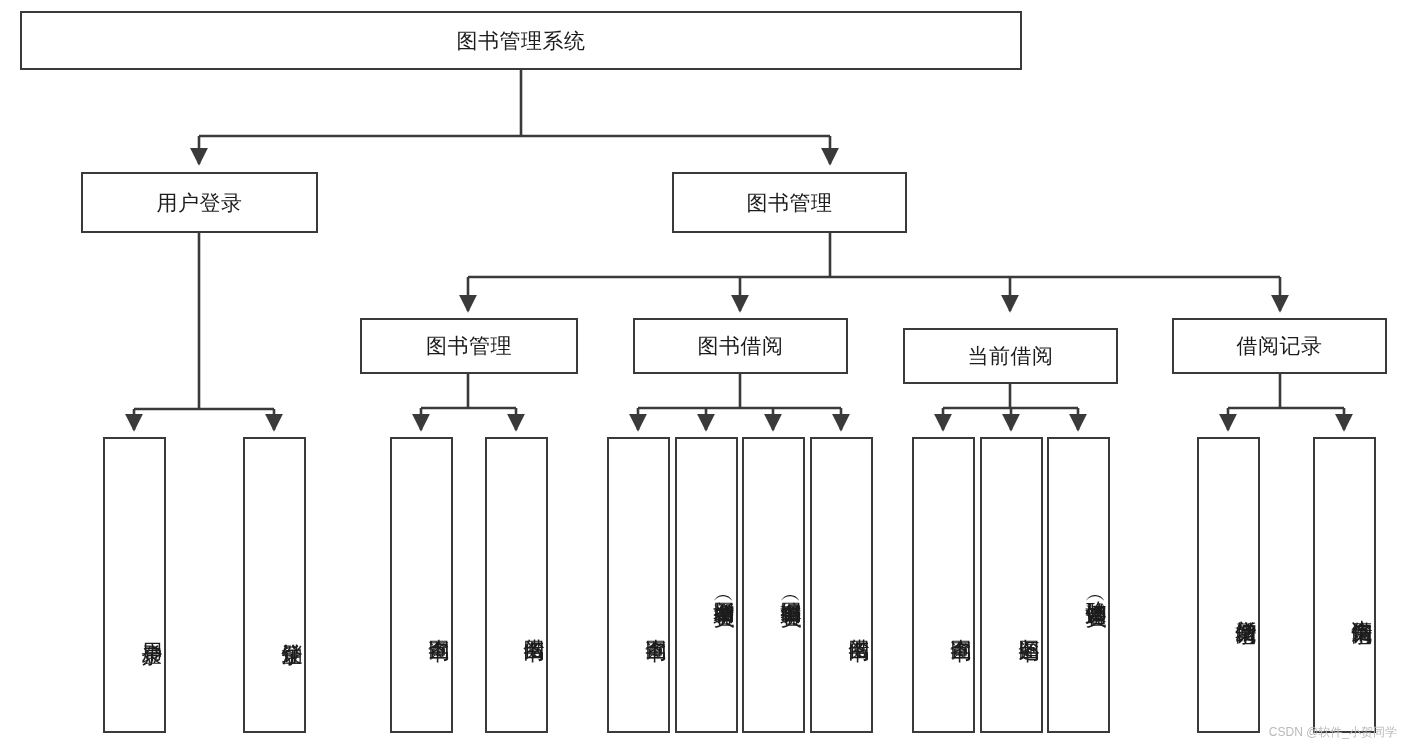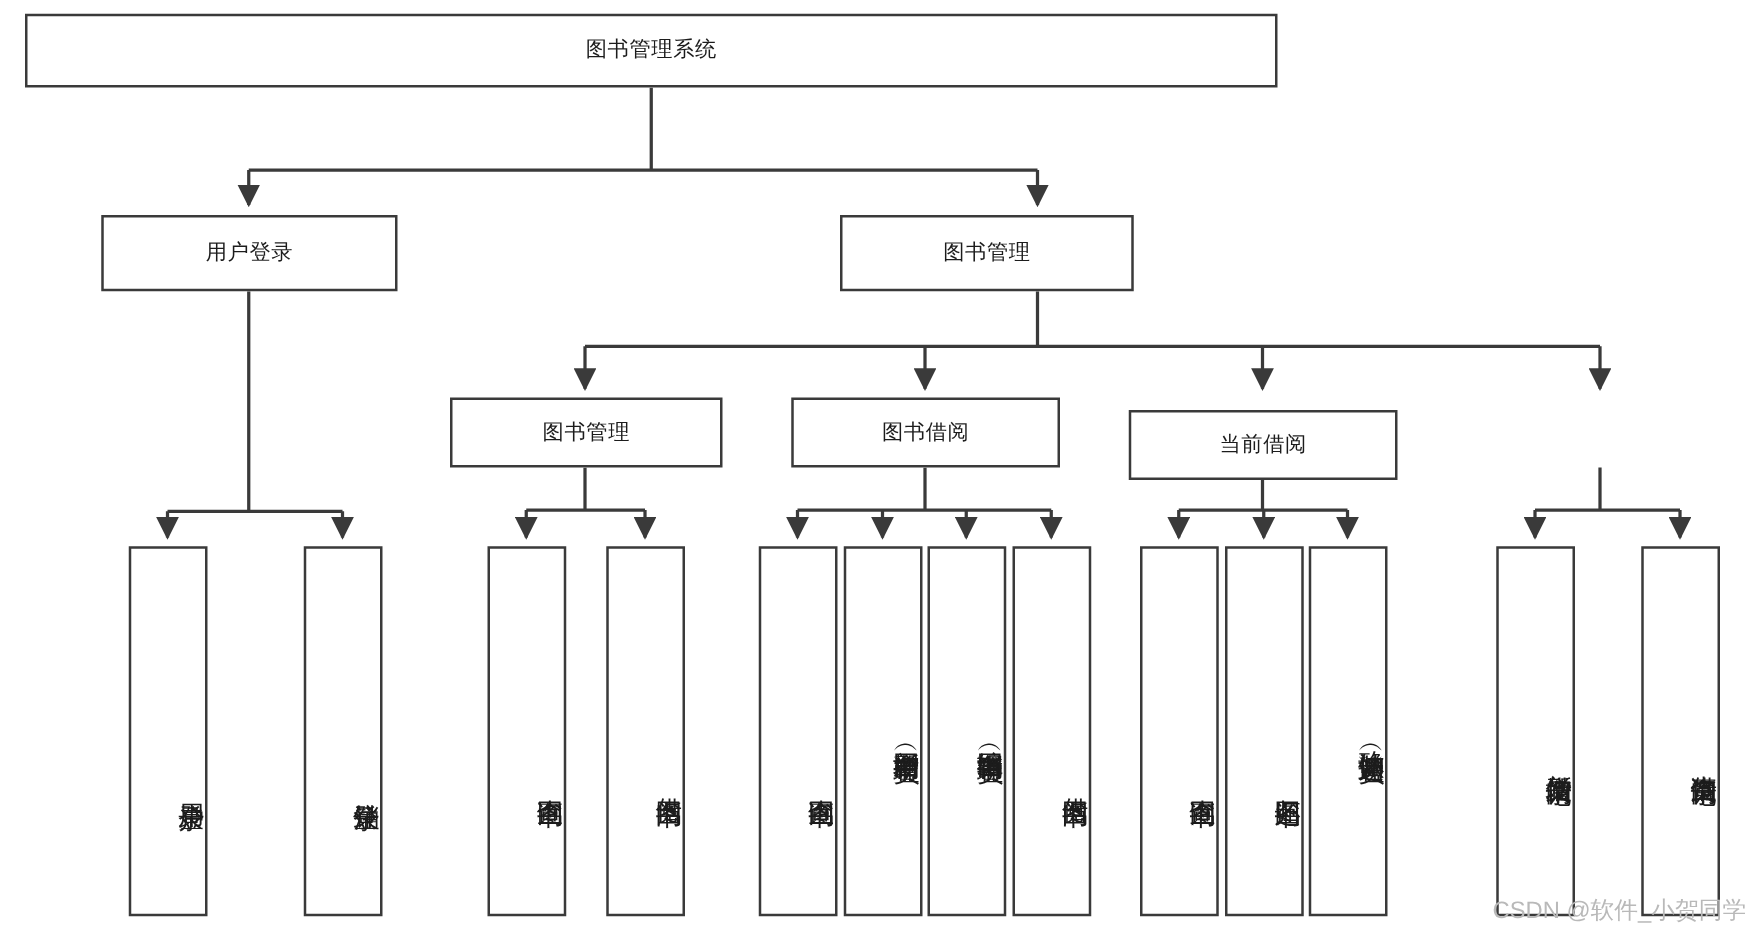--- a/index.html
+++ b/index.html
@@ -32,40 +32,40 @@
     box-sizing: border-box;
     background: #ffffff;
     border: 2px solid #3a3a3a;
     display: flex;
     align-items: center;
     justify-content: center;
     color: #1c1c1c;
     z-index: 2;
   }
   .node-h {
-    font-size: 17px;
+    font-size: 21px;
     line-height: 1.2;
     letter-spacing: 0.5px;
     white-space: nowrap;
   }
   .node-v {
     font-size: 21px;
     line-height: 1.18;
     writing-mode: vertical-rl;
     text-orientation: upright;
     align-items: flex-start;
     justify-content: center;
     padding-top: 6px;
     letter-spacing: 1px;
   }
   .watermark {
     position: absolute;
     right: 8px;
     bottom: 6px;
-    font-size: 19px;
+    font-size: 12px;
     color: #b9b9b9;
     white-space: nowrap;
     z-index: 3;
     font-family: "Liberation Sans", "DejaVu Sans", sans-serif;
   }
 </style>
 </head>
 <body>
 
 <div id="canvas">
@@ -121,20 +121,21 @@
   </svg>
 
   <div class="node node-h" style="left:20px;top:11px;width:1002px;height:59px;">图书管理系统</div>
 
   <div class="node node-h" style="left:81px;top:172px;width:237px;height:61px;">用户登录</div>
   <div class="node node-h" style="left:672px;top:172px;width:235px;height:61px;">图书管理</div>
 
   <div class="node node-h" style="left:360px;top:318px;width:218px;height:56px;">图书管理</div>
   <div class="node node-h" style="left:633px;top:318px;width:215px;height:56px;text-align:center;">图书借阅</div>
   <div class="node node-h" style="left:903px;top:328px;width:215px;height:56px;">当前借阅</div>
+  <div class="node node-h" style="left:1172px;top:318px;width:215px;height:56px;">借阅记录</div>
 
   <div class="node node-v" style="left:103px;top:437px;width:63px;height:296px;padding-top:86px;">用户登录</div>
   <div class="node node-v" style="left:243px;top:437px;width:63px;height:296px;padding-top:86px;">注销登录</div>
 
   <div class="node node-v" style="left:390px;top:437px;width:63px;height:296px;padding-top:78px;">查询图书</div>
   <div class="node node-v" style="left:485px;top:437px;width:63px;height:296px;padding-top:78px;">借阅图书</div>
 
   <div class="node node-v" style="left:607px;top:437px;width:63px;height:296px;padding-top:78px;">查询图书</div>
   <div class="node node-v" style="left:675px;top:437px;width:63px;height:296px;padding-top:6px;">新增图书（管理员）</div>
   <div class="node node-v" style="left:742px;top:437px;width:63px;height:296px;padding-top:6px;">编辑图书（管理员）</div>

